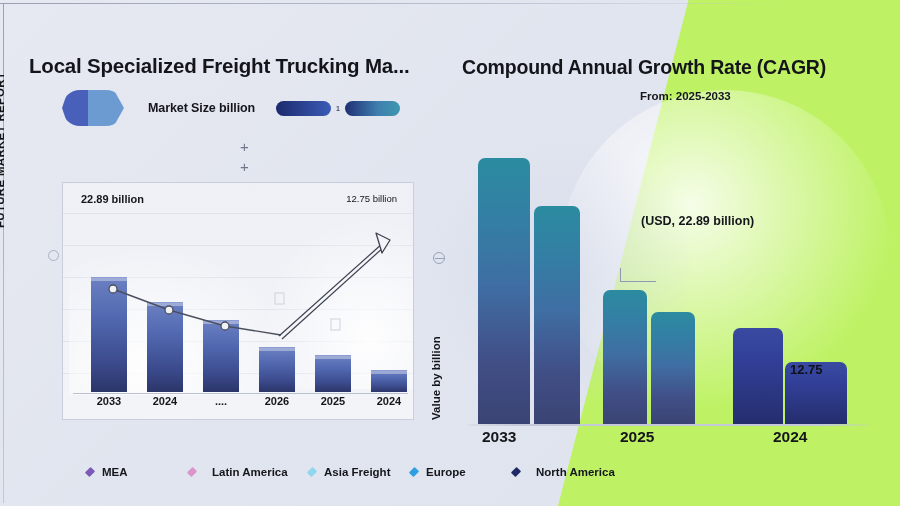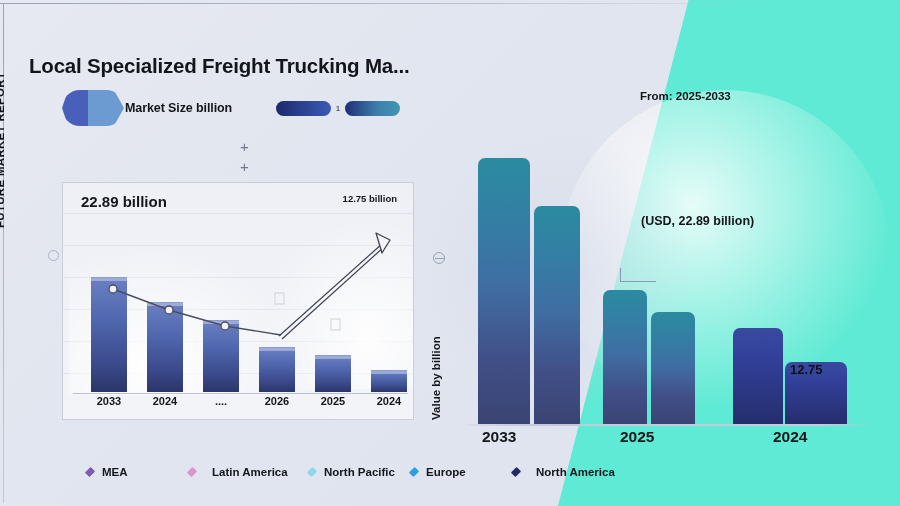--- a/index.html
+++ b/index.html
@@ -5,21 +5,21 @@
   * { margin:0; padding:0; box-sizing:border-box; }
   html,body { width:900px; height:506px; }
   body {
     font-family:"Liberation Sans", sans-serif;
     background:#ffffff;
     position:relative;
     overflow:hidden;
   }
   #stage {
     position:absolute; left:0; top:0; width:900px; height:506px;
-    background:#5eead4;
+    background:#bef264;
   }
   
   .bg-panel {
     position:absolute; left:0; top:0; width:900px; height:506px;
     background:linear-gradient(135deg,#e6e9f1 0%, #e1e5ef 45%, #dfe3ee 100%);
     -webkit-clip-path:polygon(0 0, 100% 0, 100% 0, 76.5% 0, 62% 100%, 0 100%);
     clip-path:polygon(0 0, 76.5% 0, 62% 100%, 0 100%);
   }
   .bg-top-rule {
     position:absolute; left:0; top:3px; width:790px; height:1px;
@@ -40,21 +40,21 @@
     border-radius:50%;
     background:radial-gradient(circle at 50% 50%, rgba(210,216,232,.55), rgba(210,216,232,0) 70%);
   }
 
   
   .title {
     position:absolute; left:29px; top:54px; width:420px;
     font-size:20.5px; font-weight:700; color:#14151a;
     letter-spacing:-.2px; white-space:nowrap; overflow:hidden;
   }
-  .logo-row { position:absolute; left:62px; top:90px; display:flex; align-items:center; gap:1px; }
+  .logo-row { position:absolute; left:62px; top:90px; display:flex; align-items:center; gap:24px; }
   .logo-mark { position:relative; width:62px; height:36px; }
   .logo-mark .lm-left {
     position:absolute; left:0; top:0; width:44px; height:36px;
     background:#4960ba; border-radius:18px 4px 4px 18px;
     clip-path:polygon(14% 0,100% 0,100% 100%,14% 100%,0 50%);
   }
   .logo-mark .lm-right {
     position:absolute; left:26px; top:0; width:36px; height:36px;
     background:#6c9bd2; border-radius:0 18px 18px 0;
     clip-path:polygon(0 0,72% 0,100% 50%,72% 100%,0 100%);
@@ -76,22 +76,22 @@
   }
   .lchart .hline { position:absolute; left:0; width:100%; height:1px; background:#dfe3ec; }
   .lchart .soft {
     position:absolute; left:6px; bottom:24px; width:230px; height:150px;
     background:radial-gradient(ellipse at 35% 80%, rgba(255,255,255,.95), rgba(255,255,255,0) 70%);
   }
   .lchart .soft2 {
     position:absolute; right:0px; bottom:30px; width:150px; height:170px;
     background:radial-gradient(ellipse at 70% 70%, rgba(255,255,255,.9), rgba(255,255,255,0) 72%);
   }
-  .cap-left { position:absolute; left:18px; top:10px; font-size:15px; font-weight:700; color:#15161b;text-align:right; }
-  .cap-right { position:absolute; right:16px; top:10px; font-size:9.5px; font-weight:700; color:#15161b; }
+  .cap-left { position:absolute; left:18px; top:10px; font-size:11px; font-weight:700; color:#15161b;text-align:right; }
+  .cap-right { position:absolute; right:16px; top:10px; font-size:9.5px; font-weight:400; color:#15161b; }
 
   .lbars { position:absolute; left:22px; bottom:27px; width:318px; height:152px; }
   .lbar {
     position:absolute; bottom:0; width:36px;
     background:linear-gradient(180deg,#6b80c2 0%, #5168b0 35%, #3b4a8c 75%, #2b3568 100%);
     border-top:1px solid #8b9bd4;
   }
   .lbar-lip { position:absolute; top:0; left:0; width:100%; height:3px; background:rgba(255,255,255,.35); }
 
   .lxaxis { position:absolute; left:22px; bottom:6px; width:318px; height:18px; }
@@ -252,32 +252,33 @@
     <div class="lg-item">
       <span class="lg-dot" style="background:#7b5bb5"></span>
       <span class="lg-txt">MEA</span>
     </div>
     <div class="lg-item wide">
       <span class="lg-dot" style="background:#dd94c8"></span>
       <span class="lg-txt">Latin America</span>
     </div>
     <div class="lg-item">
       <span class="lg-dot" style="background:#8fd6ee"></span>
-      <span class="lg-txt">North Pacific</span>
+      <span class="lg-txt">Asia Freight</span>
     </div>
     <div class="lg-item">
       <span class="lg-dot" style="background:#2f9fe0"></span>
       <span class="lg-txt">Europe</span>
     </div>
     <div class="lg-item wide">
       <span class="lg-dot" style="background:#1f2a66"></span>
       <span class="lg-txt">North America</span>
     </div>
   </div>
 
+  <div class="rtitle">Compound Annual Growth Rate (CAGR)</div>
   <div class="rsub">From: 2025-2033</div>
   <div class="cagr-sub">(USD, 22.89 billion)</div>
 
   <div class="ylabel-right">Value by billion</div>
   <div class="mark-right"></div>
 
   <div class="rchart">
     <div class="rbar grad" style="left:10px;  width:52px; height:266px;"></div>
     <div class="rbar grad" style="left:66px;  width:46px; height:218px;"></div>
 

